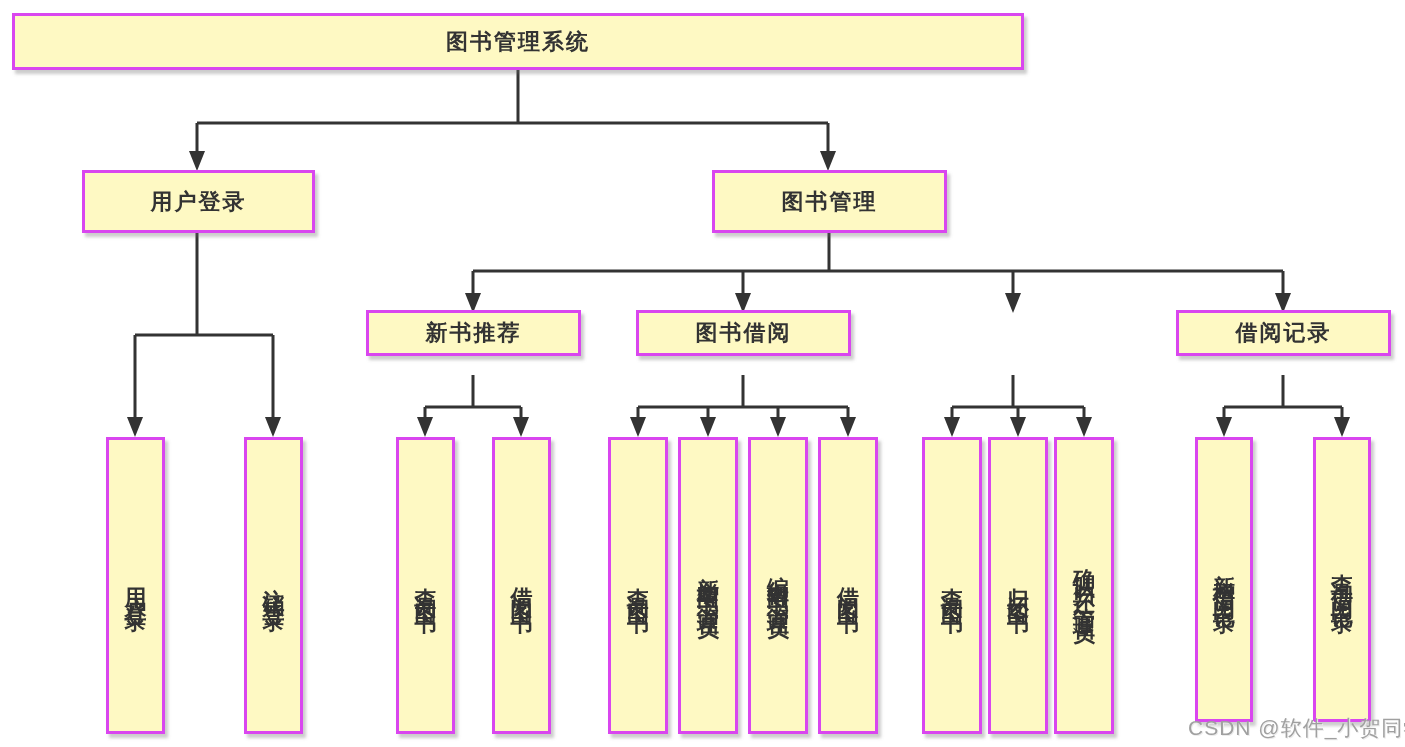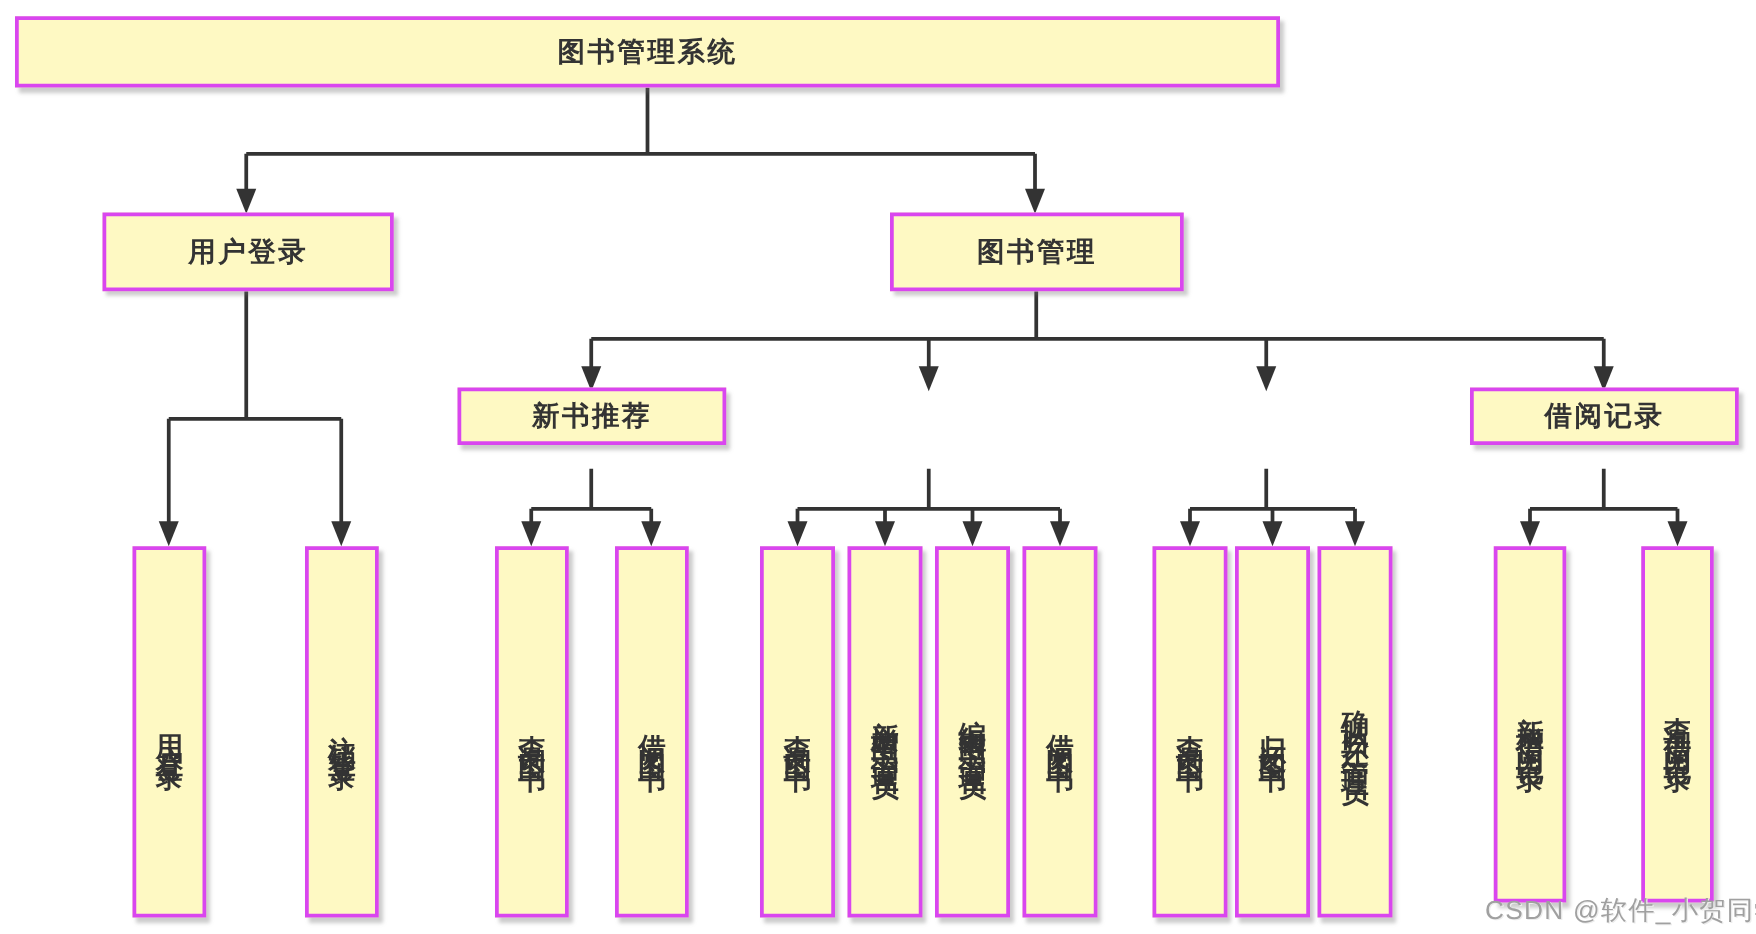--- a/index.html
+++ b/index.html
@@ -85,20 +85,21 @@
       <path d="M1334 417 L1350 417 L1342 437 Z"></path>
     </g>
   </svg>
 
   <div class="box h root">图书管理系统</div>
 
   <div class="box h lv2 login">用户登录</div>
   <div class="box h lv2 mgmt">图书管理</div>
 
   <div class="box h lv3 lv3-0">新书推荐</div>
+  <div class="box h lv3 lv3-1">图书借阅</div>
   <div class="box h lv3 lv3-3">借阅记录</div>
 
   <div class="box v leaf lf0">用户登录</div>
   <div class="box v leaf lf1">注销登录</div>
   <div class="box v leaf lf2">查询图书</div>
   <div class="box v leaf lf3">借阅图书</div>
   <div class="box v leaf lf4">查询图书</div>
   <div class="box v tight leaf lf5">新增图书（管理员）</div>
   <div class="box v tight leaf lf6">编辑图书（管理员）</div>
   <div class="box v leaf lf7">借阅图书</div>

